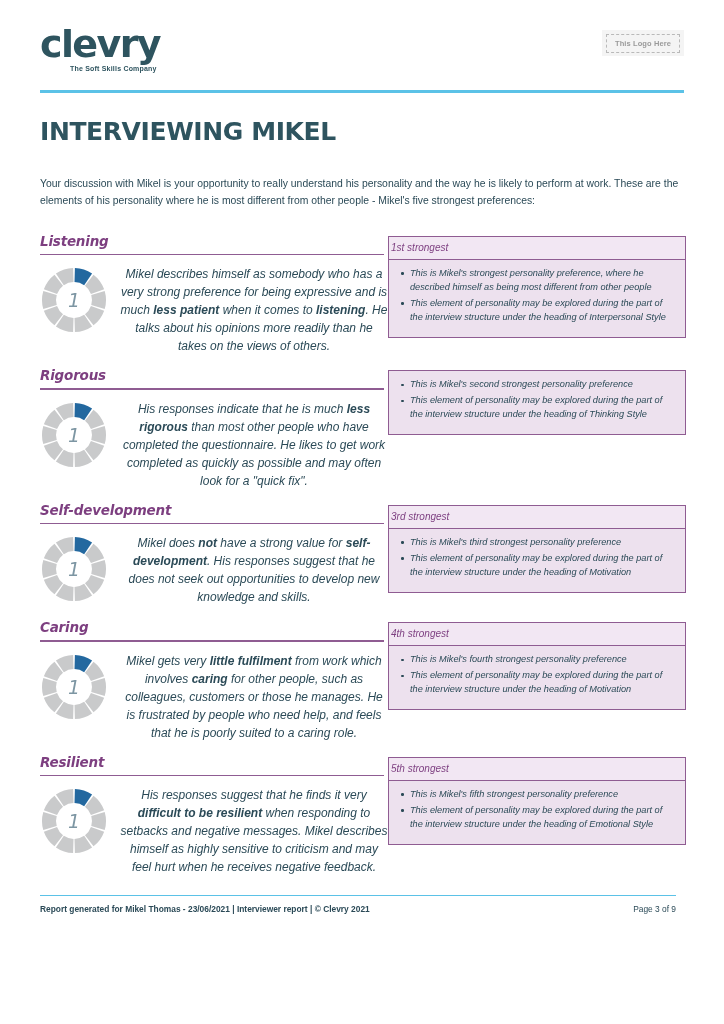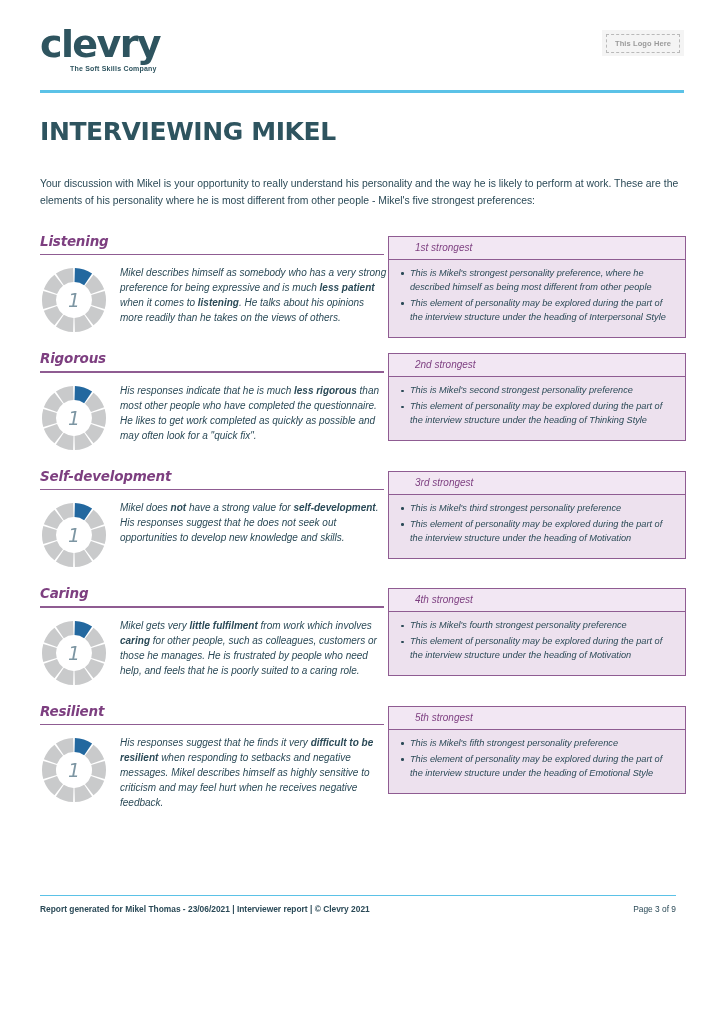--- a/index.html
+++ b/index.html
@@ -85,35 +85,36 @@
     margin: 0 0 5px 0;
   }
   .sec-rule {
     height: 1.5px; background: #8f5c92;
     width: 344px;
     margin-bottom: 9px;
   }
   .sec-body { display: flex; gap: 12px; align-items: flex-start; }
   .donut-wrap { flex: 0 0 68px; padding-top: 2px; }
   .sec-text {
-    font-size: 10px; line-height: 1.5;
+    font-size: 12px; line-height: 1.5;
     color: #2b4a57;
     padding-top: 1px;
+    text-align: center;
   }
   .sec-text b { font-weight: 700; }
 
   
   .panel {
     border: 1px solid #8f5c92;
     background: #ede1ee;
   }
   .panel-head {
     background: #f2e7f3;
     border-bottom: 1px solid #8f5c92;
-    padding: 5px 10px 6px 26px;
+    padding: 5px 10px 6px 2px;
     font-size: 10px;
     color: #7d3f80;
   }
   .panel-body { padding: 7px 10px 10px 10px; }
   .panel-list { margin: 0; padding: 0; list-style: none; }
   .panel-list li {
     position: relative;
     padding-left: 11px;
     font-size: 9.2px; line-height: 1.52;
     color: #2b4a57;
@@ -209,21 +210,20 @@
                 <path d="M 3.8541615108065095 23.26554976799183 A 32 32 0 0 1 14.47535475515943 8.646731412633901 L 23.017387049777177 19.73878641960657 A 18 18 0 0 0 17.04296584982866 27.961871744495404 Z" fill="#c9cacb"></path>
                 <path d="M 15.921055890401984 7.596368055094558 A 32 32 0 0 1 33.10650756084579 2.0124763187086607 L 33.497410502975754 16.007017929273623 A 18 18 0 0 0 23.830593938351115 19.14795703099069 Z" fill="#c9cacb"></path>
     <text x="34" y="40.5" text-anchor="middle" font-family="DejaVu Sans, sans-serif" font-size="19" fill="#7d96a3">1</text>
               </svg>
         </div>
         <div class="sec-text">His responses indicate that he is much <b>less rigorous</b> than most other people who have completed the questionnaire. He likes to get work completed as quickly as possible and may often look for a "quick fix".</div>
       </div>
     </div>
     <div class="sec-right">
       <div class="panel">
-        <div class="panel-head">2nd strongest</div>
         <div class="panel-body">
           <ul class="panel-list">
                 <li>This is Mikel's second strongest personality preference</li>
                 <li>This element of personality may be explored during the part of the interview structure under the heading of Thinking Style</li>
               </ul>
         </div>
       </div>
     </div>
       </div>
       <div class="section" style="margin-bottom: 12px;">

